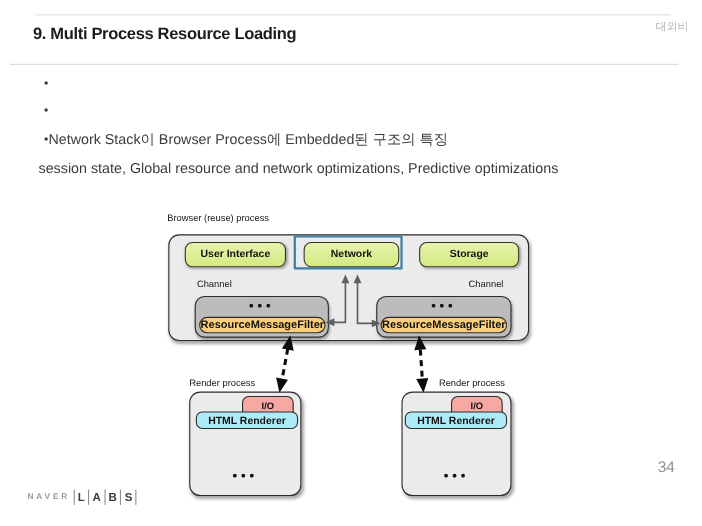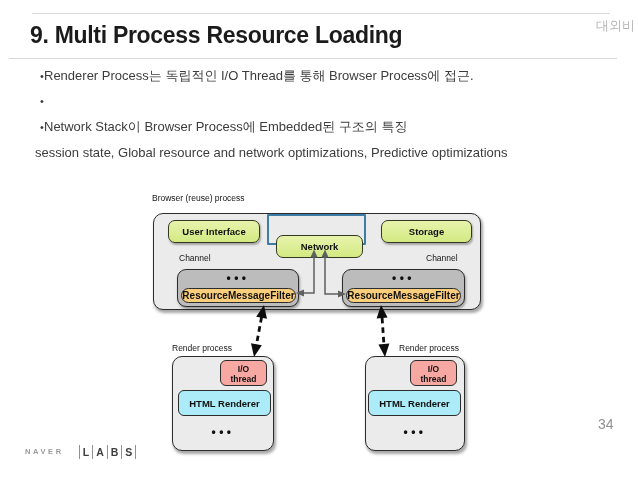--- a/index.html
+++ b/index.html
@@ -2,22 +2,22 @@
 <html><head>
 <meta charset="utf-8">
 <style>
   * { margin:0; padding:0; box-sizing:border-box; }
   html,body { width:638px; height:478px; }
   body { font-family:"Liberation Sans", sans-serif; background:#ffffff; position:relative; overflow:hidden; }
 
   .slide { position:absolute; inset:0; background:#ffffff; }
 
   .top-rule { position:absolute; left:32px; top:13px; width:578px; height:1px; background:#dcdcdc; }
-  .title { position:absolute; left:30px; top:22px; font-size:23px; font-weight:700; letter-spacing:-0.3px; color:#1b1b1b; white-space:nowrap; }
-  .confidential { position:absolute; left:596px; top:17px; font-size:13px; color:#b5b5b5; }
+  .title { position:absolute; left:30px; top:22px; font-size:15px; font-weight:700; letter-spacing:-0.3px; color:#1b1b1b; white-space:nowrap; }
+  .confidential { position:absolute; left:596px; top:17px; font-size:10px; color:#b5b5b5; }
   .title-rule { position:absolute; left:9px; top:58px; width:608px; height:1px; background:#d9d9d9; }
 
   .content { position:absolute; left:35px; top:63px; width:580px; font-size:13px; color:#3c3c3c; }
   .bullet-row { display:flex; align-items:center; min-height:25.5px; white-space:nowrap; }
   .bullet-row .marker { flex:none; width:9px; padding-left:5px; font-size:11px; color:#3c3c3c; }
   .note-row { display:flex; align-items:center; min-height:25.5px; white-space:nowrap; }
 
   
   .diagram { position:absolute; left:150px; top:193px; width:336px; height:272px; }
   .dg-label { position:absolute; font-size:8.5px; color:#151515; white-space:nowrap; }
@@ -31,21 +31,21 @@
   .browser-box { left:3px; top:20px; width:328px; height:97px; }
   .render-box-l { left:22px; top:163px; width:102px; height:95px; }
   .render-box-r { left:215px; top:163px; width:100px; height:95px; }
 
   .highlight { position:absolute; left:117px; top:21px; width:99px; height:31px; border:2.6px solid #3e7ca8; border-radius:1px; }
 
   .module { position:absolute; height:23px; background:linear-gradient(#e7f3ad,#d2ea82); border:1.5px solid #33391f;
             border-radius:7px; display:flex; align-items:center; justify-content:center;
             font-size:9.5px; font-weight:700; color:#101010; box-shadow:1px 1.5px 2px rgba(0,0,0,0.3); white-space:nowrap; }
   .mod-ui  { left:18px;  top:27px; width:92px; }
-  .mod-net { left:126px; top:27px; width:87px; box-shadow:none;margin-top:15px; }
+  .mod-net { left:126px; top:27px; width:87px; box-shadow:none; }
   .mod-sto { left:231px; top:27px; width:91px; }
 
   .channel-box { position:absolute; top:76px; width:122px; height:38px; background:#bcbcbc; border:1.6px solid #2c2c2c;
                  border-radius:9px; box-shadow:1px 2px 2.5px rgba(0,0,0,0.35); }
   .cb-l { left:27px; }
   .cb-r { left:192px; width:123px; }
 
   .filter { position:absolute; top:95px; width:115px; height:15px; background:#fbce7c; border:1.4px solid #2c2c2c;
             border-radius:8px; display:flex; align-items:center; justify-content:center;
             font-size:10px; font-weight:700; color:#101010; white-space:nowrap; }
@@ -56,51 +56,50 @@
   .dots-cl { left:27px;  top:79px;  width:122px; }
   .dots-cr { left:192px; top:79px;  width:123px; }
   .dots-rl { left:22px;  top:233px; width:102px; }
   .dots-rr { left:215px; top:233px; width:100px; }
 
   .io-box { position:absolute; top:167px; width:47px; height:26px; background:#f7a8a3; border:1.4px solid #2c2c2c;
             border-radius:6px; font-size:8.5px; font-weight:700; color:#101010; text-align:center; line-height:10.5px; padding-top:2.5px; }
   .io-l { left:70px; }
   .io-r { left:260px; }
 
-  .html-box { position:absolute; top:197px; width:93px; height:26px; background:#abecf8; border:1.4px solid #2c2c2c;
+  .html-box { position:absolute; top:181px; width:93px; height:16px; background:#abecf8; border:1.4px solid #2c2c2c;
               border-radius:6px; display:flex; align-items:center; justify-content:center;
               font-size:9.5px; font-weight:700; color:#101010; white-space:nowrap; }
   .hb-l { left:28px; }
   .hb-r { left:218px; }
 
   .overlay { position:absolute; left:0; top:0; width:336px; height:272px; pointer-events:none; }
 
   
   .logo { position:absolute; left:25px; top:444px; display:flex; align-items:center; height:15px; }
-  .logo-naver { font-size:7.5px; font-weight:700; letter-spacing:2.6px; color:#9b9b9b; margin-right:15px; }
+  .logo-naver { font-size:7.5px; font-weight:700; letter-spacing:2.6px; color:#9b9b9b; margin-right:3px; }
   .labs { display:flex; align-items:center; }
   .labs-letter { font-size:10.5px; font-weight:700; color:#3e3e3e; line-height:14px; padding:0 3px;
                  border-left:1px solid #909090; }
   .labs-letter.last { border-right:1px solid #909090; }
   .page-num { position:absolute; left:598px; top:416px; font-size:14px; color:#8f8f8f; }
 </style>
 </head>
 <body>
 
 <div class="slide">
 
   <div class="top-rule"></div>
   <h1 class="title">9. Multi Process Resource Loading</h1>
   <div class="confidential">대외비</div>
   <div class="title-rule"></div>
 
   <div class="content">
     <div class="bullet-row">
       <span class="marker">•</span>
-      <span>Renderer Process는 독립적인 I/O Thread를 통해 Browser Process에 접근.</span>
     </div>
     <div class="bullet-row">
       <span class="marker">•</span>
     </div>
     <div class="bullet-row">
       <span class="marker">•</span>
       <span>Network Stack이 Browser Process에 Embedded된 구조의 특징</span>
     </div>
     <div class="note-row">session state, Global resource and network optimizations, Predictive optimizations</div>
   </div>

